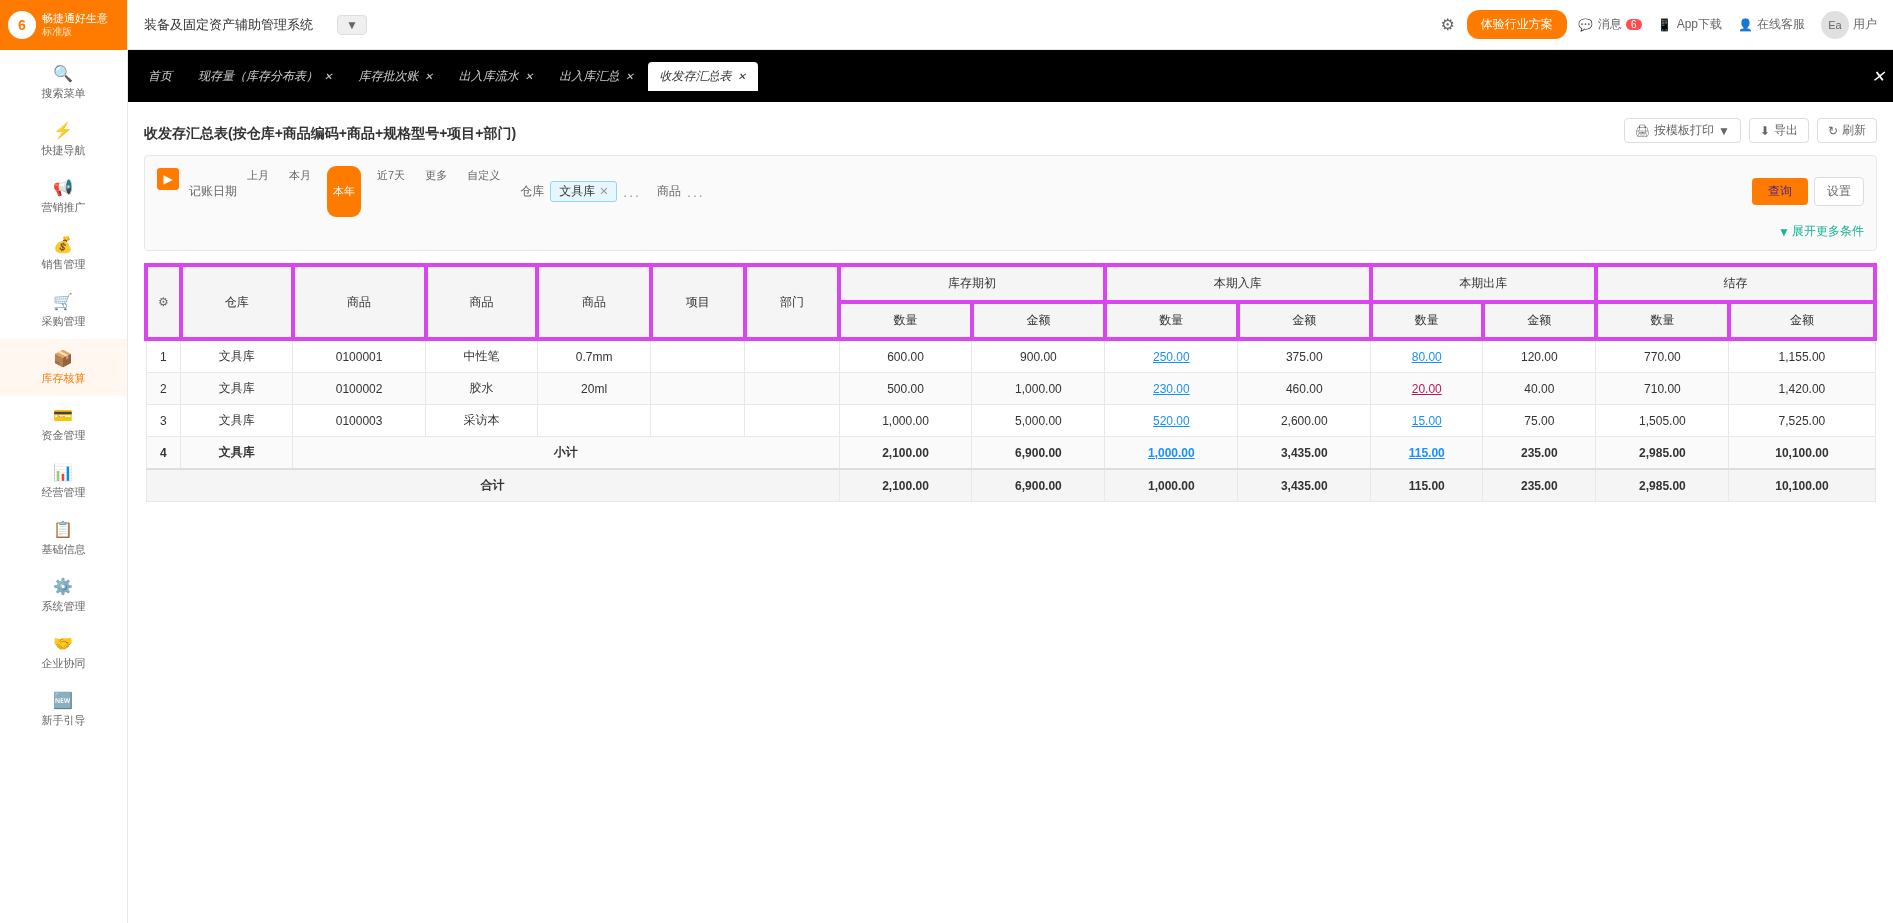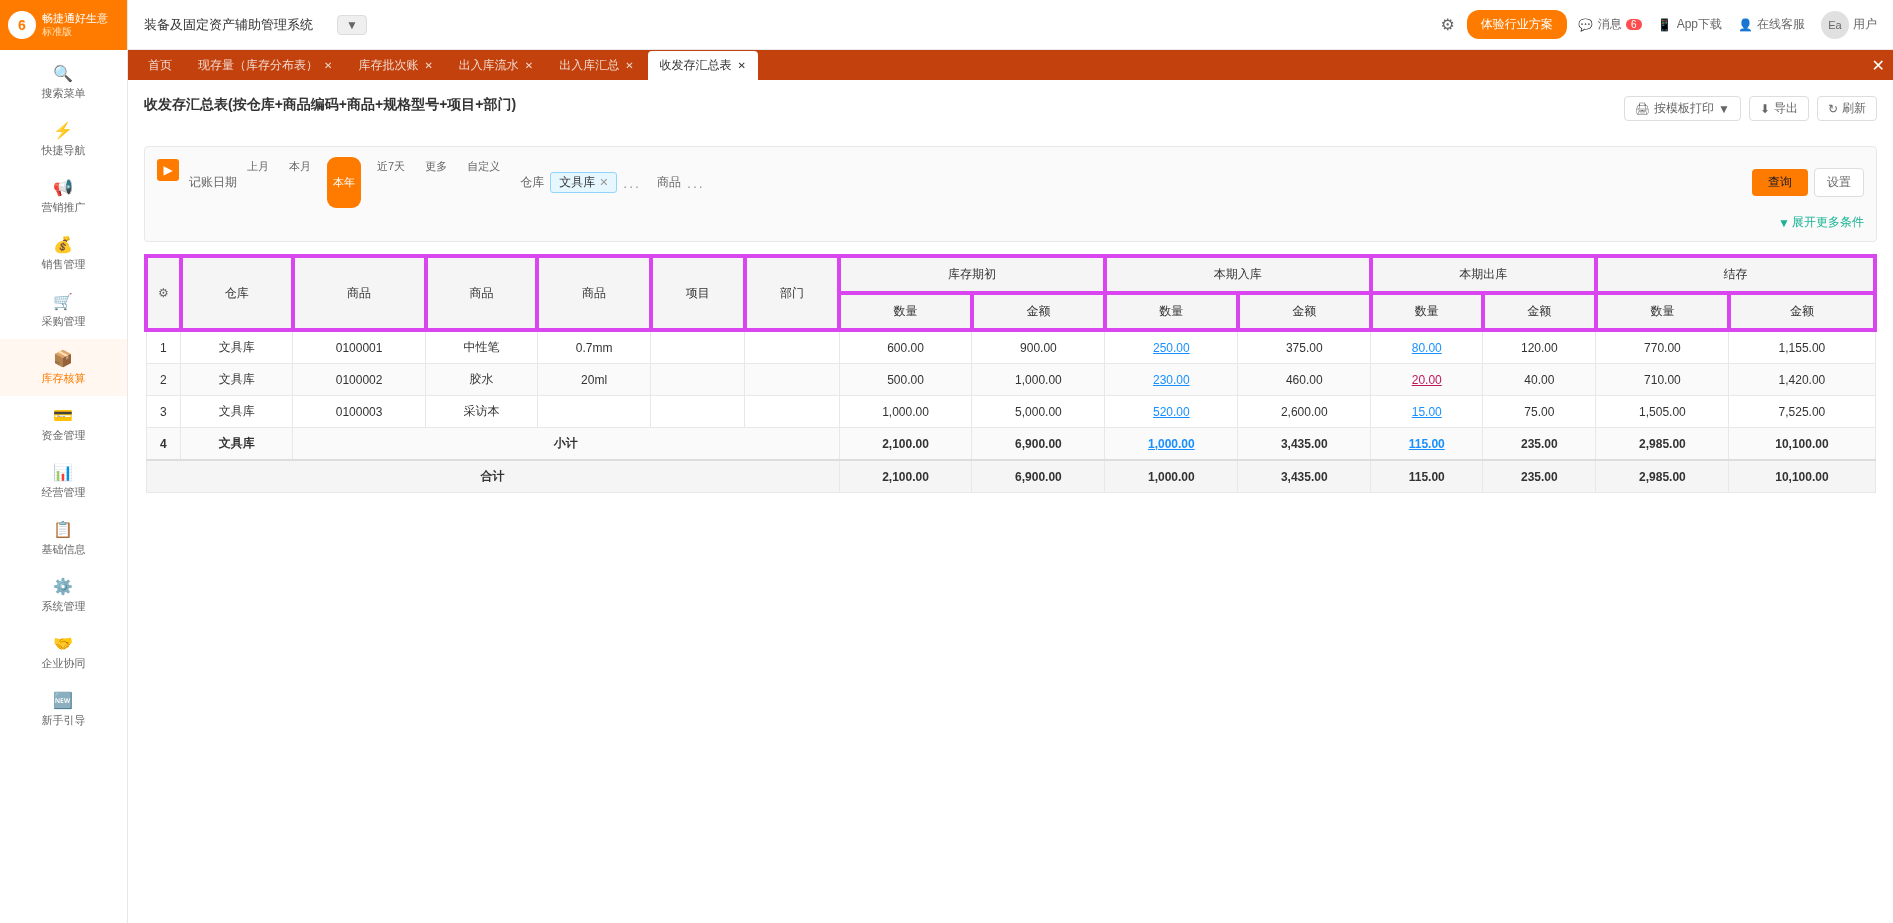--- a/index.html
+++ b/index.html
@@ -26,45 +26,45 @@
     .topbar-title-text { font-size: 13px; color: #333; }
     .topbar-dropdown { font-size: 12px; color: #666; border: 1px solid #ddd; border-radius: 4px; padding: 2px 8px; cursor: pointer; }
     .topbar-gear { color: #666; cursor: pointer; font-size: 16px; }
     .topbar-btn { background: #ff7b00; color: #fff; border: none; border-radius: 12px; padding: 6px 14px; font-size: 12px; cursor: pointer; }
     .topbar-actions { display: flex; align-items: center; gap: 16px; color: #666; font-size: 12px; }
     .topbar-action-item { display: flex; align-items: center; gap: 4px; cursor: pointer; }
     .badge { background: #ff4d4f; color: #fff; border-radius: 10px; font-size: 10px; padding: 0 4px; min-width: 16px; text-align: center; }
     .user-avatar { width: 28px; height: 28px; background: #e0e0e0; border-radius: 50%; display: flex; align-items: center; justify-content: center; font-size: 11px; color: #666; }
 
     
-    .tabbar { height: 30px; background: #c2410c; display: flex; align-items: center; padding: 0 8px; gap: 2px; position: relative; }
+    .tabbar { height: 52px; background: #000000; display: flex; align-items: center; padding: 0 8px; gap: 2px; position: relative; font-style: italic; }
     .tab { display: flex; align-items: center; gap: 4px; padding: 6px 12px; cursor: pointer; font-size: 12px; color: rgba(255,255,255,0.8); border-radius: 4px 4px 0 0; }
     .tab.active { background: #fff; color: #333; }
     .tab-close { font-size: 10px; color: inherit; cursor: pointer; margin-left: 2px; }
     .tabbar-close-all { position: absolute; right: 8px; color: #fff; cursor: pointer; font-size: 16px; }
 
     
     .content { flex: 1; overflow: auto; background: #f0f2f5; padding: 0; }
     .page { background: #fff; margin: 0; padding: 16px; min-height: 100%; }
-    .page-title { font-size: 14px; font-weight: bold; color: #333; margin-bottom: 25px; display: flex; align-items: flex-start; justify-content: space-between; }
+    .page-title { font-size: 14px; font-weight: bold; color: #333; margin-bottom: 12px; display: flex; align-items: flex-end; justify-content: space-between; }
     .page-title-text { }
     .page-title-actions { display: flex; gap: 8px; align-items: center; }
     .page-title-btn { font-size: 12px; color: #666; border: 1px solid #ddd; border-radius: 4px; padding: 3px 10px; cursor: pointer; background: #fff; display: flex; align-items: center; gap: 4px; }
 
     
     .filter-bar { background: #fafafa; border: 1px solid #e8e8e8; border-radius: 4px; padding: 10px 12px; margin-bottom: 12px; }
     .filter-label { color: #666; font-size: 12px; white-space: nowrap; }
     .filter-date-btns { display: flex; gap: 12px; }
     .date-btn { font-size: 11px; color: #666; cursor: pointer; padding: 2px 4px; }
     .date-btn.active { background: #ff7b00; color: #fff; border-radius: 9px; padding: 18px 6px; }
     .filter-tag { background: #e6f7ff; border: 1px solid #91d5ff; border-radius: 3px; padding: 1px 8px; font-size: 12px; color: #333; display: flex; align-items: center; gap: 4px; }
     .filter-tag-close { cursor: pointer; color: #999; font-size: 11px; }
     .filter-dots { color: #999; cursor: pointer; font-size: 14px; letter-spacing: 2px; }
     .filter-expand { color: #1ab394; cursor: pointer; font-size: 12px; display: flex; align-items: center; gap: 2px; margin-left: auto; }
-    .query-btn { background: #ff7b00; color: #0f172a; border: none; border-radius: 4px; padding: 5px 16px; font-size: 12px; cursor: pointer; }
+    .query-btn { background: #ff7b00; color: #4c1d95; border: none; border-radius: 4px; padding: 5px 16px; font-size: 12px; cursor: pointer; }
     .setting-btn { background: #fff; color: #666; border: 1px solid #ddd; border-radius: 4px; padding: 5px 12px; font-size: 12px; cursor: pointer; }
 
     
     .data-table { width: 100%; border-collapse: collapse; font-size: 12px; }
     .data-table th { background: #f5f5f5; border: 4px solid #d946ef; padding: 8px 10px; text-align: center; color: #333; font-weight: normal; white-space: nowrap; }
     .data-table td { border: 1px solid #e8e8e8; padding: 7px 10px; text-align: center; color: #333; white-space: nowrap; }
     .data-table tr:nth-child(even) td { background: #fafafa; }
     .data-table .subtotal td { font-weight: bold; background: #f5f5f5; }
     .data-table .subtotal td:first-child { text-align: center; }
     .data-table .footer-row td { font-weight: bold; background: #f5f5f5; border-top: 2px solid #ddd; }

